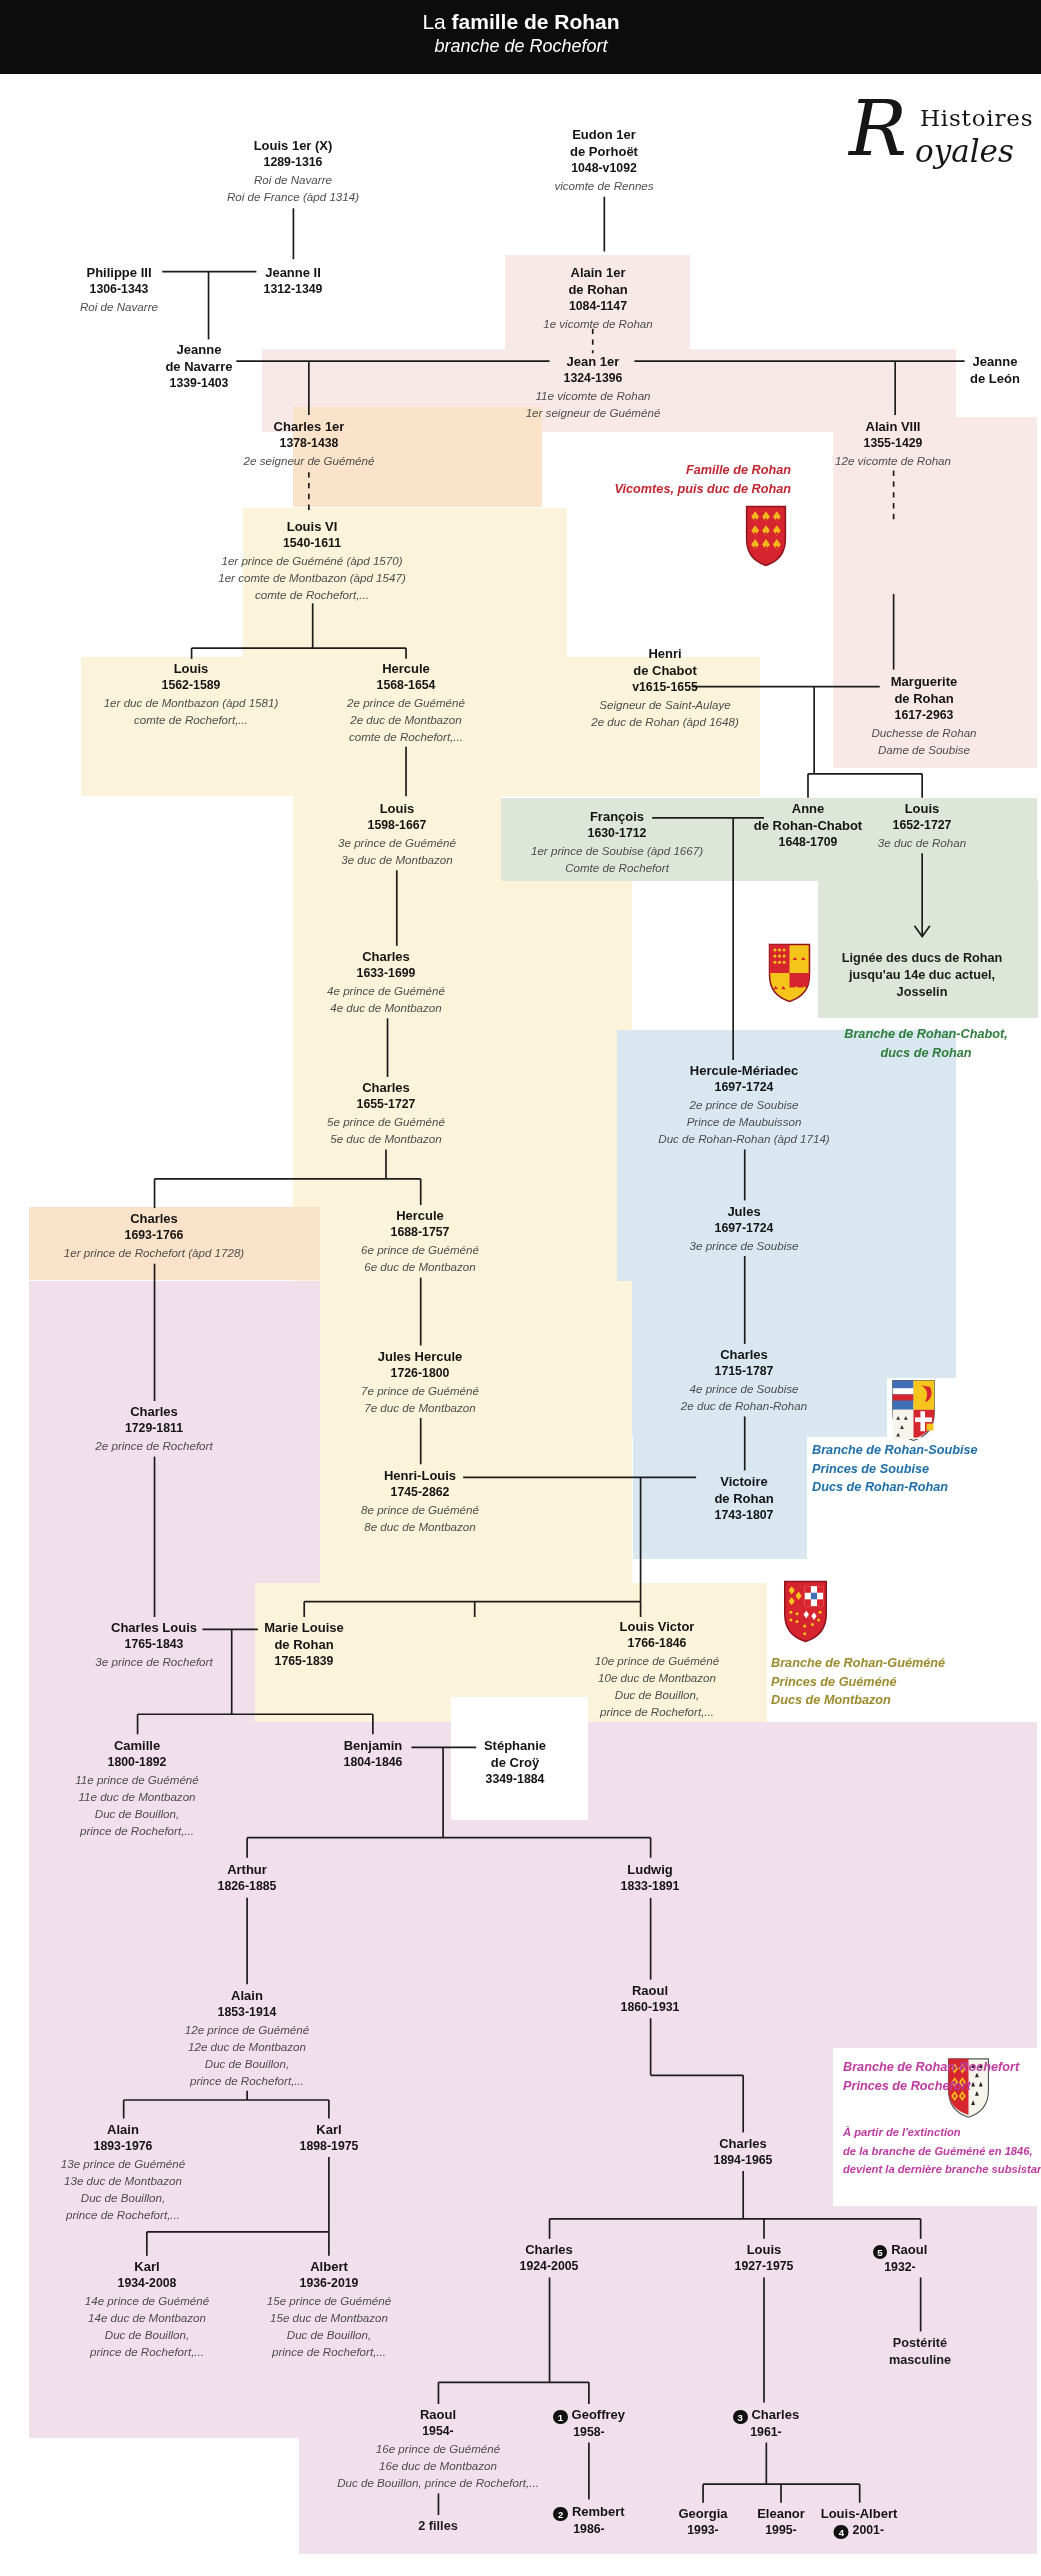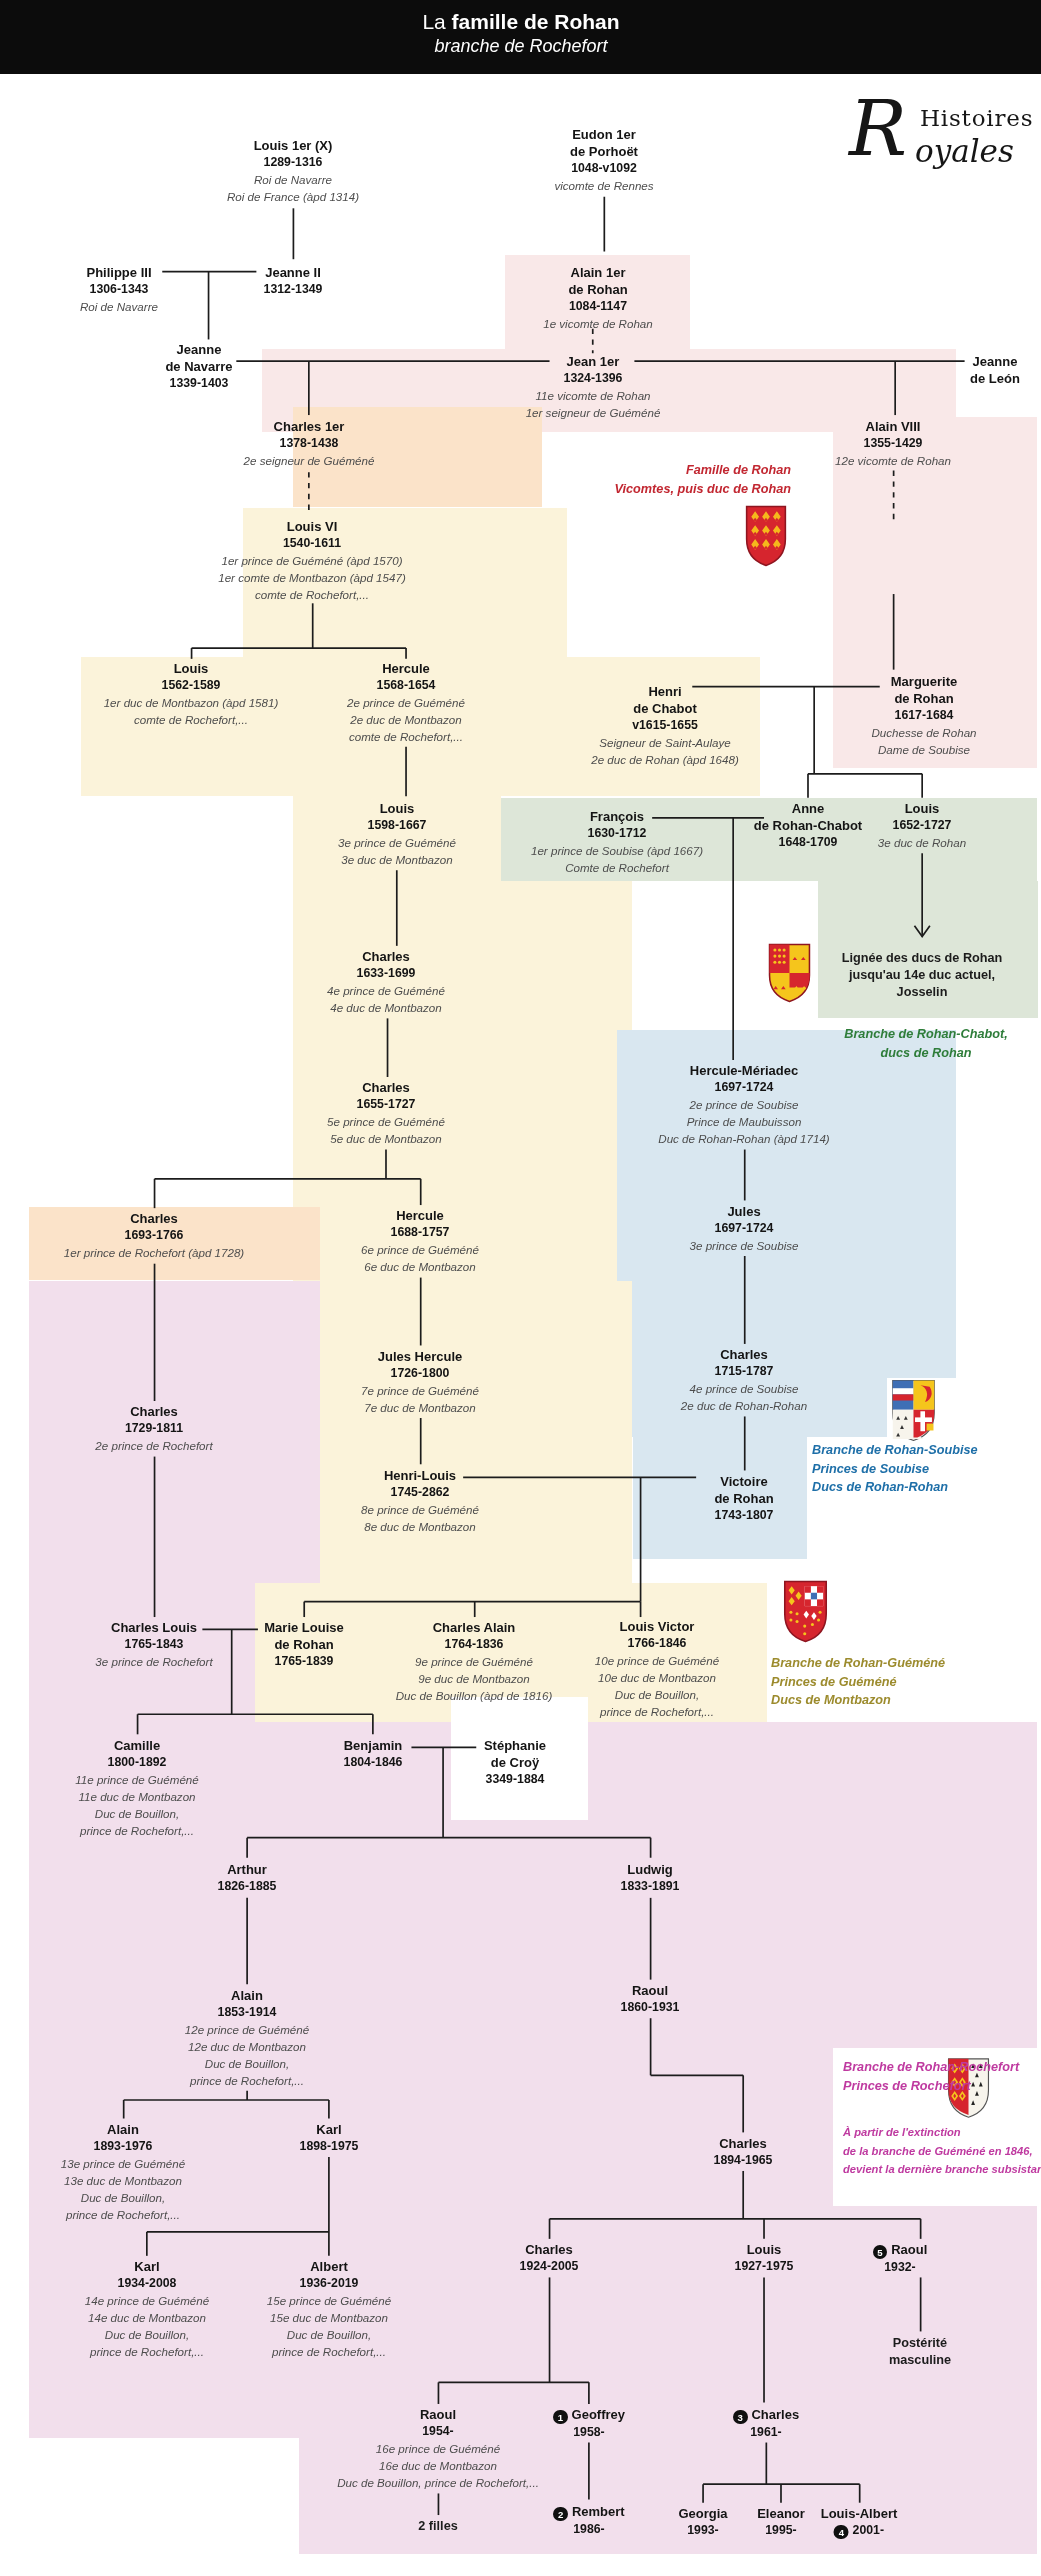--- a/index.html
+++ b/index.html
@@ -413,37 +413,37 @@
     </div>
   <div class="p w260" style="left:406px;top:660px">
       <div class="nm">Hercule</div>
       <div class="dt">1568-1654</div>
       <div class="tl">
         <div>2e prince de Guéméné</div>
         <div>2e duc de Montbazon</div>
         <div>comte de Rochefort,...</div>
       </div>
     </div>
-  <div class="p w260" style="left:665px;top:683px">
+  <div class="p w260" style="left:665px;top:645px">
       <div class="nm">
         <div>Henri</div>
         <div>de Chabot</div>
       </div>
       <div class="dt">v1615-1655</div>
       <div class="tl">
         <div>Seigneur de Saint-Aulaye</div>
         <div>2e duc de Rohan (àpd 1648)</div>
       </div>
     </div>
   <div class="p w240" style="left:924px;top:673px">
       <div class="nm">
         <div>Marguerite</div>
         <div>de Rohan</div>
       </div>
-      <div class="dt">1617-1684</div>
+      <div class="dt">1617-2963</div>
       <div class="tl">
         <div>Duchesse de Rohan</div>
         <div>Dame de Soubise</div>
       </div>
     </div>
   <div class="p w240" style="left:397px;top:800px">
       <div class="nm">Louis</div>
       <div class="dt">1598-1667</div>
       <div class="tl">
         <div>3e prince de Guéméné</div>
@@ -563,29 +563,20 @@
       <div class="tl">
         <div>3e prince de Rochefort</div>
       </div>
     </div>
   <div class="p w240" style="left:304px;top:1619px">
       <div class="nm">
         <div>Marie Louise</div>
         <div>de Rohan</div>
       </div>
       <div class="dt">1765-1839</div>
-    </div>
-  <div class="p w300" style="left:474px;top:1619px">
-      <div class="nm">Charles Alain</div>
-      <div class="dt">1764-1836</div>
-      <div class="tl">
-        <div>9e prince de Guéméné</div>
-        <div>9e duc de Montbazon</div>
-        <div>Duc de Bouillon (àpd de 1816)</div>
-      </div>
     </div>
   <div class="p w260" style="left:657px;top:1618px">
       <div class="nm">Louis Victor</div>
       <div class="dt">1766-1846</div>
       <div class="tl">
         <div>10e prince de Guéméné</div>
         <div>10e duc de Montbazon</div>
         <div>Duc de Bouillon,</div>
         <div>prince de Rochefort,...</div>
       </div>

